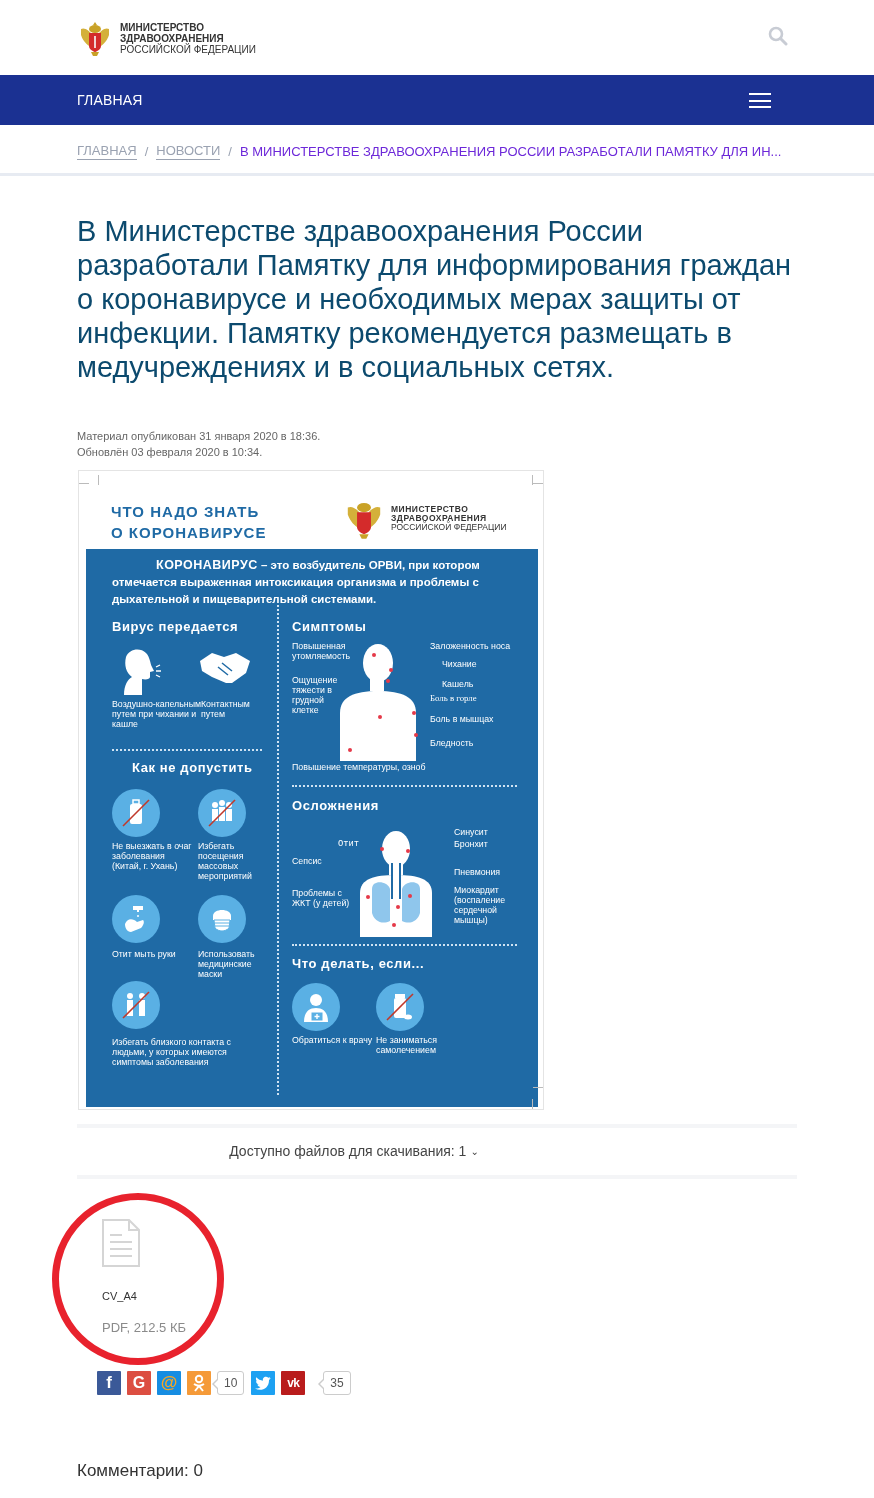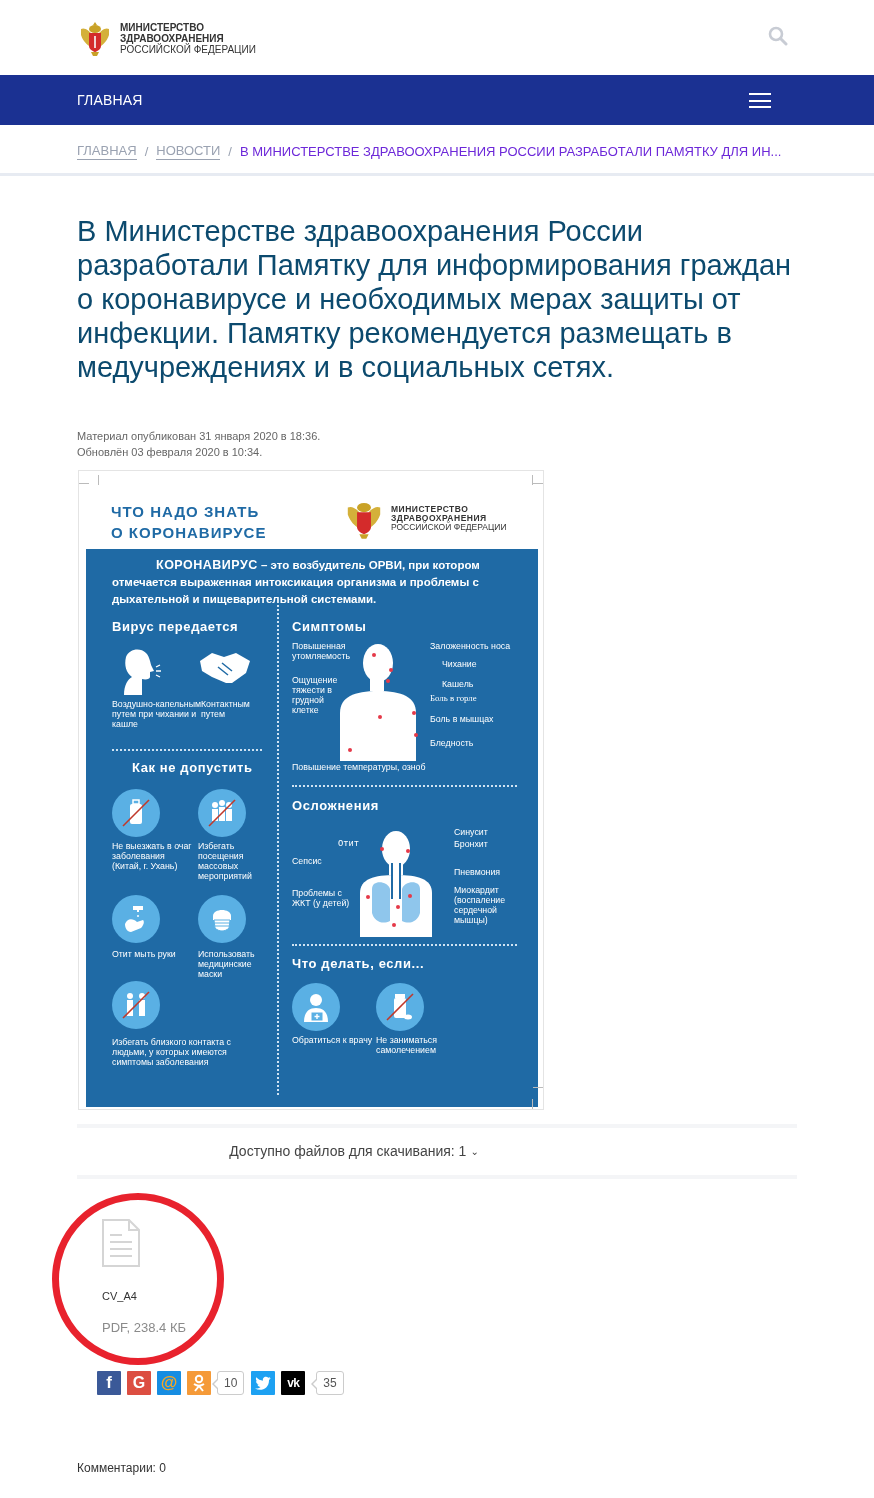--- a/index.html
+++ b/index.html
@@ -60,21 +60,21 @@
   .file-meta { position: absolute; left: 102px; top: 1320px; font-size: 13px; color: #8a8a8a; }
   .red-circle { position: absolute; left: 52px; top: 1193px; width: 172px; height: 172px; border: 7px solid #e8222d; border-radius: 50%; pointer-events: none; }
 
   
   .share { position: absolute; left: 97px; top: 1371px; display: flex; align-items: center; }
   .sbtn { width: 24px; height: 24px; display: flex; align-items: center; justify-content: center; color: #fff; font-weight: bold; font-size: 15px; margin-right: 6px; cursor: pointer; border-radius: 1px; }
   .counter { position: relative; height: 24px; min-width: 26px; padding: 0 6px; border: 1px solid #ccc; border-radius: 3px; font-size: 12px; color: #555; display: flex; align-items: center; justify-content: center; margin-left: 2px; margin-right: 7px; background: #fff; }
   .counter:before { content: ""; position: absolute; left: -6px; top: 6px; width: 0; height: 0; border-top: 6px solid transparent; border-bottom: 6px solid transparent; border-right: 6px solid #ccc; }
   .counter:after { content: ""; position: absolute; left: -4px; top: 7px; width: 0; height: 0; border-top: 5px solid transparent; border-bottom: 5px solid transparent; border-right: 5px solid #fff; }
 
-  .comments { position: absolute; left: 77px; top: 1461px; font-size: 12px; color: #333; }
+  .comments { position: absolute; left: 77px; top: 1461px; font-size: 17px; color: #333; }
 </style>
 </head>
 <body>
 
 <div class="header">
   <div class="logo">
     <div class="emblem">
       <svg width="36" height="38" viewBox="0 0 36 38">
         <path d="M18 3 L20 6 L16 6 Z" fill="#c9a227"></path>
         <path d="M4 10 C8 8 12 12 14 14 L14 28 C10 26 6 22 4 16 Z" fill="#d4b03a"></path>
@@ -302,21 +302,21 @@
   <svg class="file-icon" viewBox="0 0 38 48">
     <path d="M1 1 L27 1 L37 11 L37 47 L1 47 Z" fill="#fff" stroke="#d5d5d5" stroke-width="2"></path>
     <path d="M27 1 L27 11 L37 11" fill="none" stroke="#d5d5d5" stroke-width="2"></path>
     <line x1="8" y1="16" x2="20" y2="16" stroke="#d5d5d5" stroke-width="2"></line>
     <line x1="8" y1="23" x2="30" y2="23" stroke="#d5d5d5" stroke-width="2"></line>
     <line x1="8" y1="30" x2="30" y2="30" stroke="#d5d5d5" stroke-width="2"></line>
     <line x1="8" y1="37" x2="30" y2="37" stroke="#d5d5d5" stroke-width="2"></line>
   </svg>
 </div>
 <div class="file-name">CV_A4</div>
-<div class="file-meta">PDF, 238.4 КБ</div>
+<div class="file-meta">PDF, 212.5 КБ</div>
 <div class="red-circle"></div>
 
 <div class="share">
   <div class="sbtn" style="background:#3b5998;">
     <span style="font-family:'Liberation Sans',sans-serif;font-size:17px;">f</span>
   </div>
   <div class="sbtn" style="background:#dc4e41;">
     <span style="font-size:16px;">G</span>
   </div>
   <div class="sbtn" style="background:#168de2;">
@@ -327,19 +327,19 @@
       <circle cx="7" cy="5" r="3.2" fill="none" stroke="#fff" stroke-width="2"></circle>
       <path d="M2 10 C5 12 9 12 12 10 M7 12 L3 17 M7 12 L11 17" stroke="#fff" stroke-width="2" fill="none"></path>
     </svg>
   </div>
   <div class="counter">10</div>
   <div class="sbtn" style="background:#1da1f2;">
     <svg width="16" height="14" viewBox="0 0 16 14">
       <path d="M16 2 C15 2.5 14.5 2.6 14 2.7 C14.6 2.3 15 1.7 15.2 1 C14.6 1.4 14 1.6 13.3 1.8 C12 0.3 9.5 0.4 8.4 2 C7.8 2.8 7.7 3.8 8 4.7 C5.4 4.6 3 3.3 1.3 1.3 C0.5 2.8 1 4.6 2.3 5.5 C1.8 5.5 1.4 5.3 1 5.1 C1 6.8 2.2 8.2 3.8 8.5 C3.3 8.7 2.8 8.7 2.3 8.6 C2.8 10 4 11 5.5 11 C4 12.2 2 12.8 0 12.5 C6 16 14 12.5 14 4.5 L14 4 C14.7 3.5 15.4 2.8 16 2 Z" fill="#fff"></path>
     </svg>
   </div>
-  <div class="sbtn" style="background:#000000;margin-right:9px;">
+  <div class="sbtn" style="background:#b91c1c;margin-right:16px;">
     <span style="font-size:12px;letter-spacing:-0.5px;">vk</span>
   </div>
   <div class="counter">35</div>
 </div>
 
 <div class="comments">Комментарии: 0</div>
 
 </body></html>

